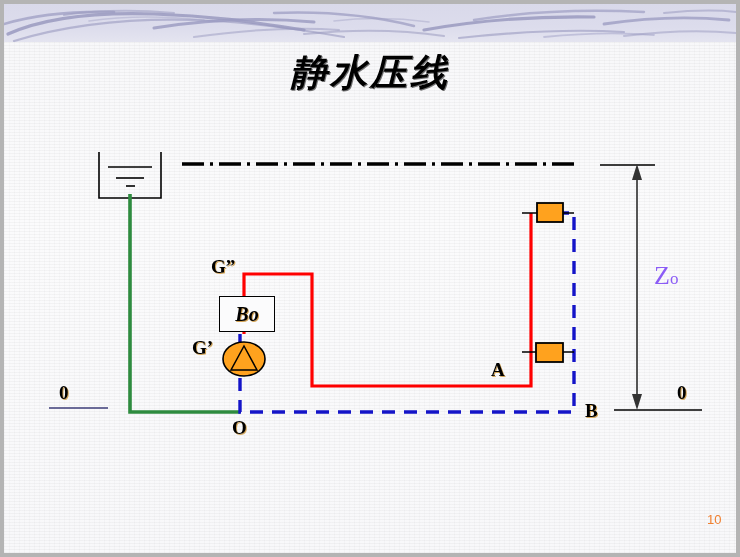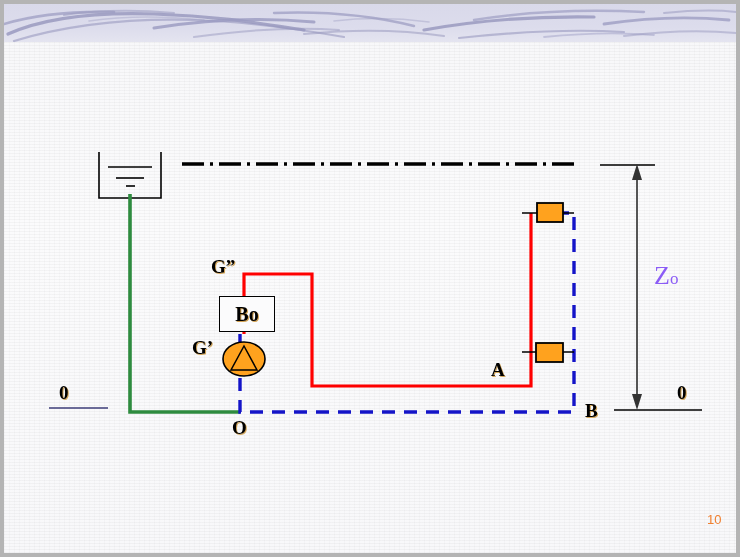--- a/index.html
+++ b/index.html
@@ -114,20 +114,21 @@
     border: 1.5px solid #000000;
     background: #fbfbfc;
     display: flex;
     align-items: center;
     justify-content: center;
     font-family: "Liberation Serif", "DejaVu Serif", serif;
     font-size: 20px;
     font-weight: bold;
     color: #000000;
     text-shadow: 1px 1px 0 rgba(200,140,40,0.8);
+    font-style: italic;
   }
 
   #page-number {
     position: absolute;
     left: 655px;
     top: 508px;
     font-family: "Liberation Sans", sans-serif;
     font-size: 13px;
     color: #f08030;
     margin-left: 48px;
@@ -157,20 +158,21 @@
         <path d="M600,20 C640,14 685,12 725,16" stroke-width="2.8" opacity="0.75"></path>
         <path d="M620,32 C660,27 700,26 732,29" stroke-width="2.0" opacity="0.5"></path>
         <path d="M660,9 C690,6 715,6 732,8" stroke-width="2.0" opacity="0.55"></path>
         <path d="M540,33 C580,29 615,28 650,31" stroke-width="1.8" opacity="0.45"></path>
         <path d="M85,17 C120,12 160,12 200,16" stroke-width="1.6" opacity="0.4"></path>
         <path d="M330,17 C365,13 395,14 425,18" stroke-width="1.6" opacity="0.4"></path>
       </g>
     </svg>
   </div>
 
+  <div id="title">静水压线</div>
 
   <svg id="diagram" viewBox="0 0 732 549">
 
     <g>
       <path d="M95,148 L95,194 L157,194 L157,148" fill="none" stroke="#000000" stroke-width="1.6"></path>
       <line x1="104" y1="163" x2="148" y2="163" stroke="#000000" stroke-width="1.6"></line>
       <line x1="112" y1="174" x2="140" y2="174" stroke="#000000" stroke-width="1.6"></line>
       <line x1="122" y1="182" x2="131" y2="182" stroke="#000000" stroke-width="1.6"></line>
     </g>
 

